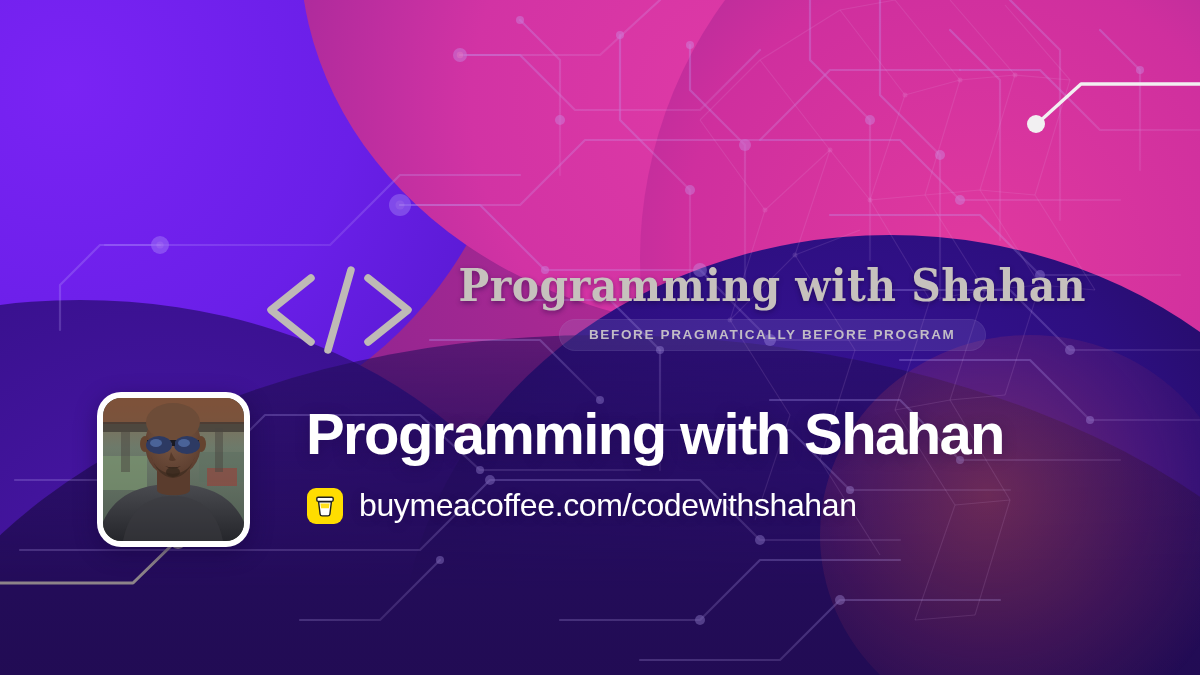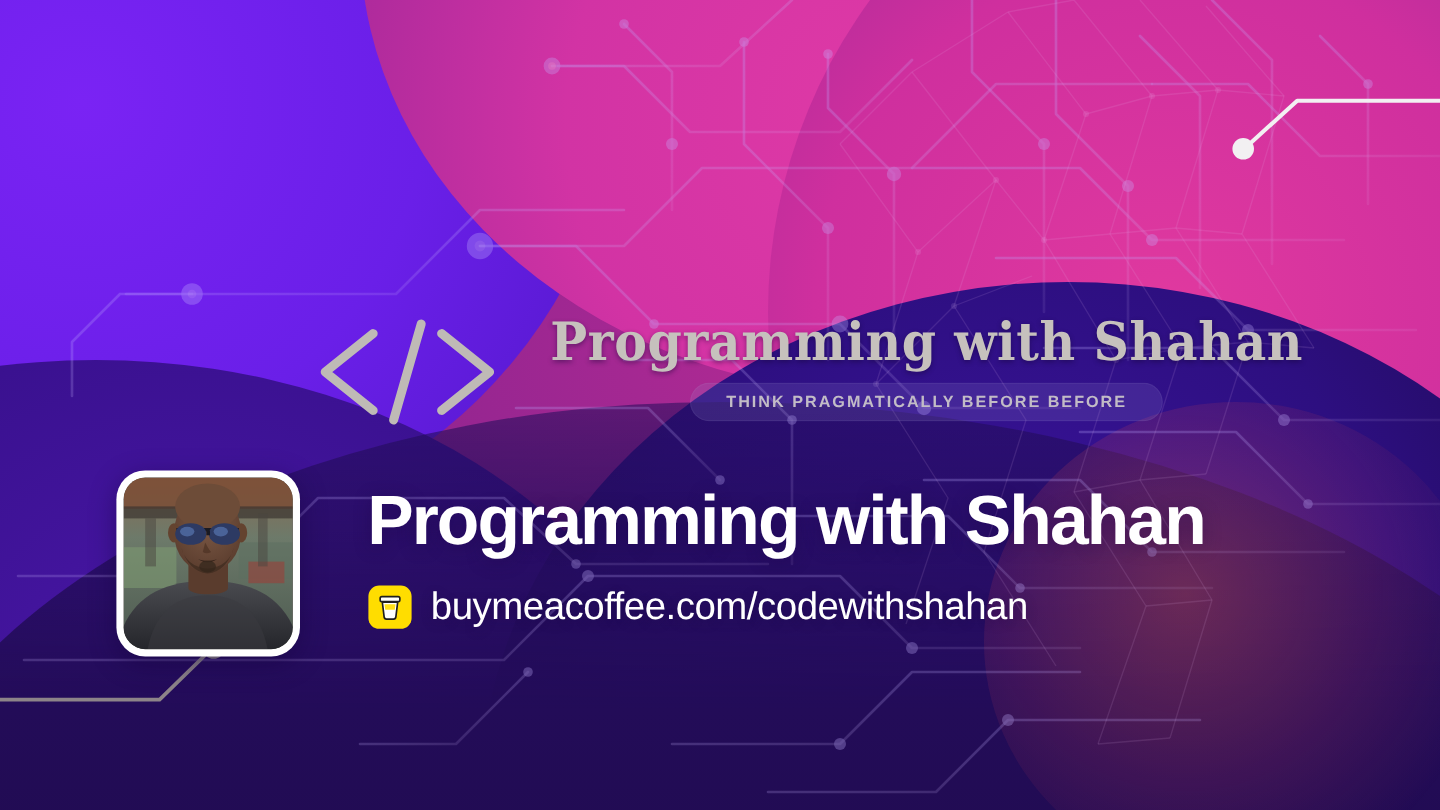--- a/index.html
+++ b/index.html
@@ -251,21 +251,21 @@
       <svg class="code-icon" width="170" height="92" viewBox="0 0 170 92">
         <g stroke="#bfbab6" stroke-width="7.5" fill="none" stroke-linecap="round" stroke-linejoin="round">
           <path d="M56 14 L16 46 L56 78"></path>
           <path d="M113 14 L153 46 L113 78"></path>
           <path d="M96 6 L73 86"></path>
         </g>
       </svg>
       <div class="logo-text">
         <div class="logo-title">Programming with Shahan</div>
         <div class="tagline-pill">
-          <div class="tagline">THINK PRAGMATICALLY BEFORE BEFORE</div>
+          <div class="tagline">BEFORE PRAGMATICALLY BEFORE PROGRAM</div>
         </div>
       </div>
     </div>
   </div>
 
 
   <div class="avatar">
     <div class="avatar-photo">
       <svg width="100%" height="100%" viewBox="0 0 141 143" preserveAspectRatio="xMidYMid slice">
         <defs>

